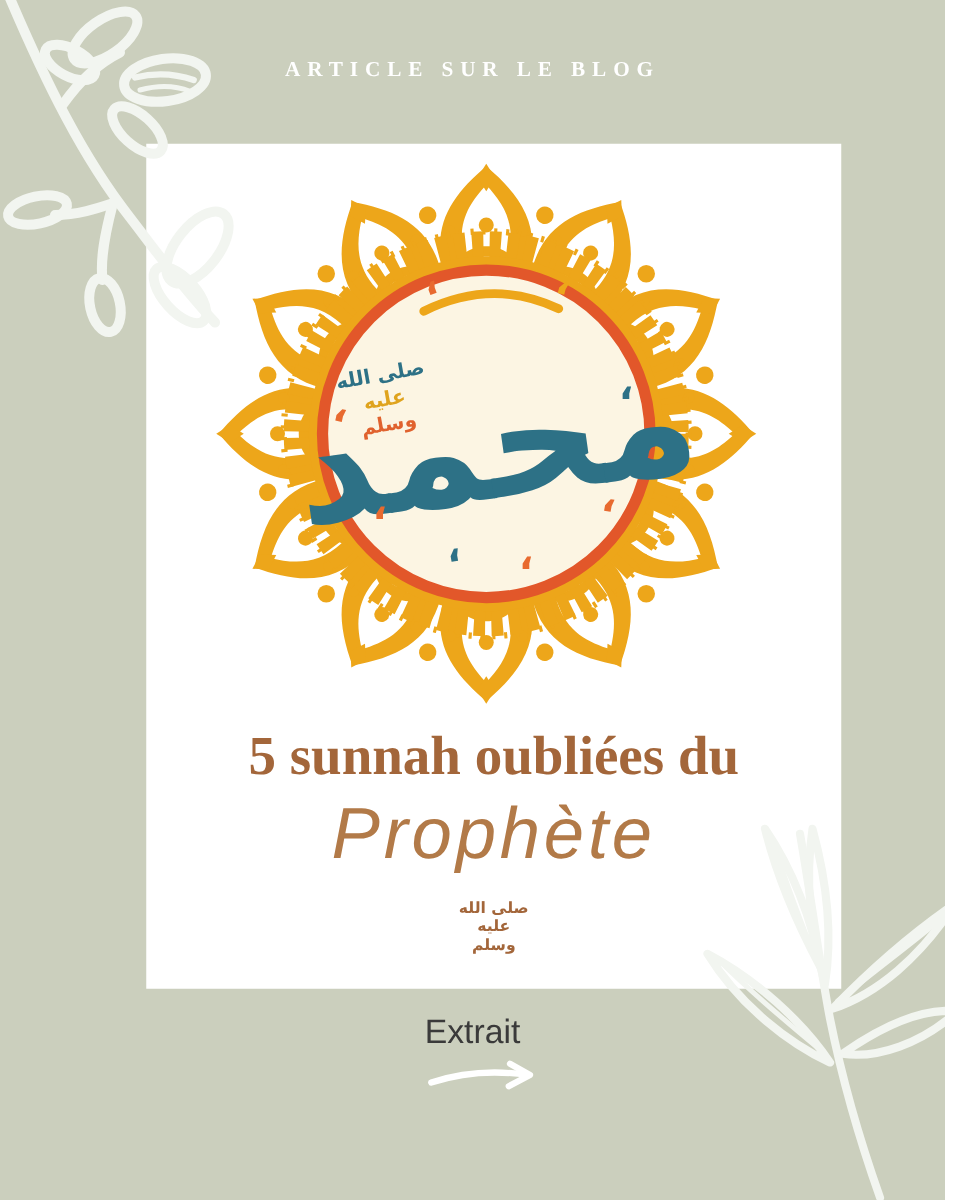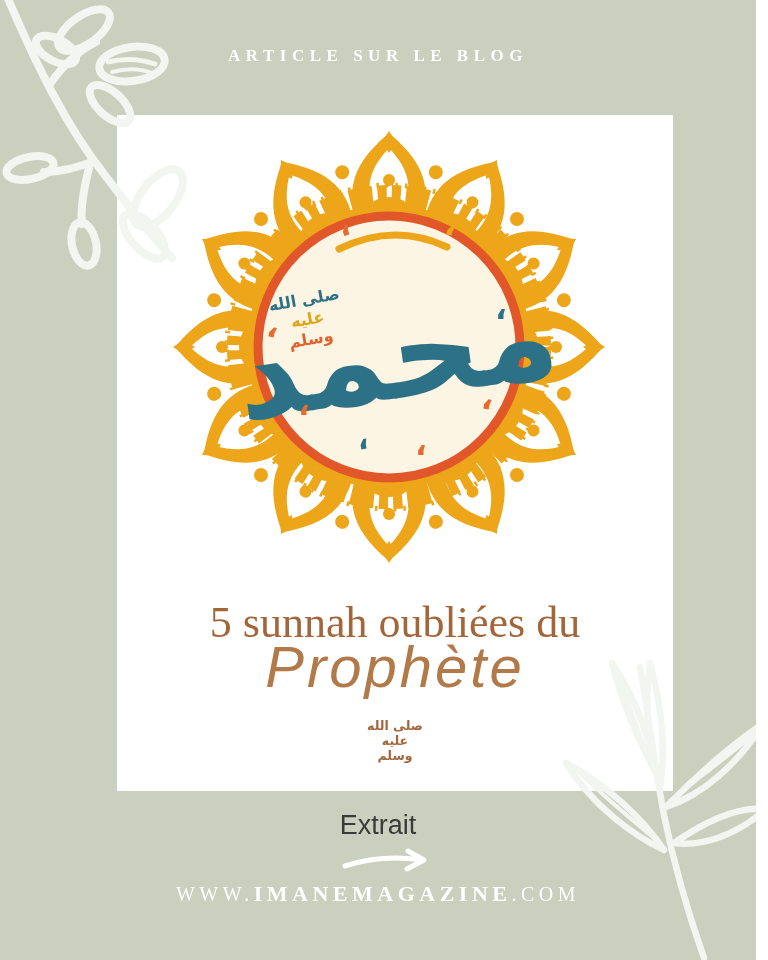--- a/index.html
+++ b/index.html
@@ -33,22 +33,22 @@
   .orange-t{ fill:var(--accent-orange,#e86a2f); }
   .gold-t{ fill:var(--gold,#eda61a); }
   .mark{ font-family:"DejaVu Sans", sans-serif; font-weight:700; }
   #name-calligraphy{
     font-family:"DejaVu Sans", sans-serif; font-weight:700;
   }
   .prayer{ font-family:"DejaVu Sans", sans-serif; font-weight:700; }
 
   
   #card-title{
-    position:absolute; top:482px; left:0; width:100%; text-align:center;
-    color:var(--title-brown,#a3663a); font-size:44px; font-weight:400;
+    position:absolute; top:464px; left:0; width:100%; text-align:center;
+    color:var(--title-brown,#a3663a); font-size:44px; font-weight:700;
     font-family:"Liberation Serif", serif;
   }
   #card-subtitle{
     position:absolute; top:518px; left:0; width:100%; text-align:center;
     color:var(--script-brown,#b27a48); font-size:58px;
     font-family:Liberation Sans, sans-serif; font-style:italic; font-weight:400;
     letter-spacing:3px;
   }
   #card-salawat{
     position:absolute; top:604px; left:0; width:100%; text-align:center;
@@ -165,23 +165,20 @@
     </div>
   </div>
 
   <div id="extrait-label">Extrait</div>
 
   <svg class="abs" style="left:340px; top:848px;" width="92" height="28" viewBox="0 0 92 28" xmlns="http://www.w3.org/2000/svg">
     <path d="M 5,18 Q 42,6 82,12" stroke="#ffffff" stroke-width="5" fill="none" stroke-linecap="round"></path>
     <path d="M 68,3 L 84,12 L 67,21" stroke="#ffffff" stroke-width="5" fill="none" stroke-linecap="round" stroke-linejoin="round"></path>
   </svg>
 
-  <div id="site-url">
-    <span>WWW.</span><span class="domain">IMANEMAGAZINE</span><span>.COM</span>
-  </div>
 
   <svg class="abs lineart" style="left:-8px; top:-8px;" width="370" height="330" viewBox="0 0 370 330" stroke-width="8" xmlns="http://www.w3.org/2000/svg">
     <path d="M 14,2 C 45,75 75,135 112,182 C 132,208 152,236 180,266"></path>
     <path d="M 58,92 C 72,72 88,58 104,50"></path>
     <ellipse cx="92" cy="38" rx="30" ry="14" transform="rotate(-35 92 38)"></ellipse>
     <ellipse cx="64" cy="58" rx="22" ry="11" transform="rotate(28 64 58)"></ellipse>
     <ellipse cx="140" cy="72" rx="33" ry="17" transform="rotate(-8 140 72)"></ellipse>
     <path d="M 116,70 Q 140,64 163,72" stroke-width="5"></path>
     <path d="M 120,80 Q 142,74 160,81" stroke-width="4"></path>
     <ellipse cx="118" cy="112" rx="25" ry="12" transform="rotate(42 118 112)"></ellipse>

